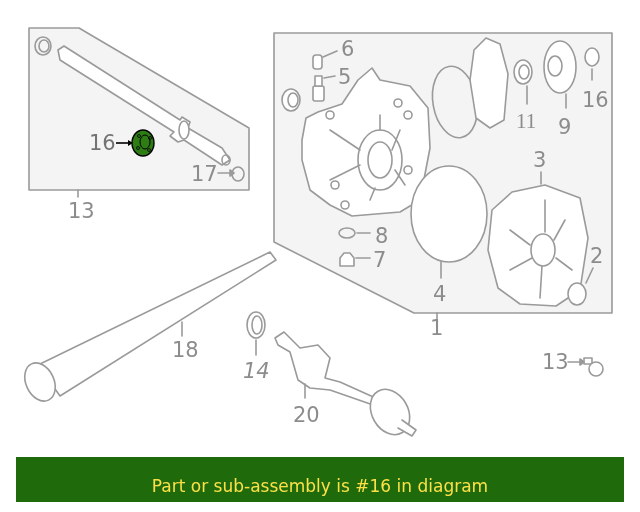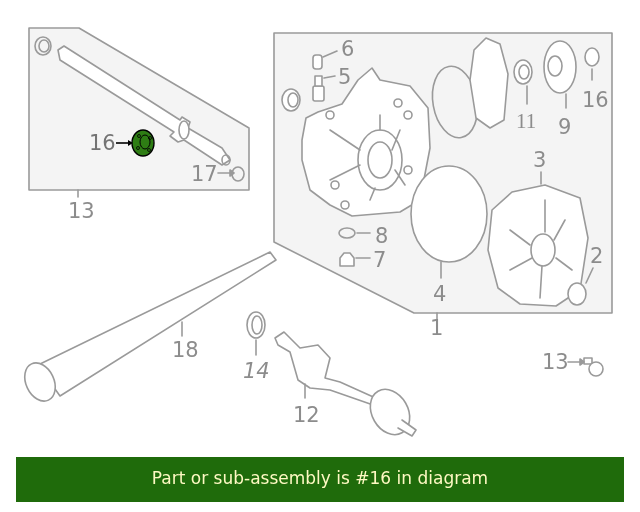--- a/index.html
+++ b/index.html
@@ -3,23 +3,23 @@
 <meta charset="utf-8">
 <style>
   html, body { margin: 0; padding: 0; background: #ffffff; }
   body { width: 640px; height: 512px; position: relative; overflow: hidden;
          font-family: "DejaVu Sans", sans-serif; }
   #diagram { position: absolute; left: 0; top: 0; width: 640px; height: 455px; }
   .callout { position: absolute; font-family: "DejaVu Sans", sans-serif; font-size: 21px;
              color: #8c8c8c; line-height: 1; }
   .callout.active { color: #737373; }
   #banner { position: absolute; left: 16px; top: 457px; width: 608px; height: 45px;
-            background: #1f6b0b; color: #fef9c3; text-align: center;
+            background: #1f6b0b; color: #fde047; text-align: center;
             font-family: "DejaVu Sans", sans-serif; font-size: 17px; line-height: 20px;
-            padding-top: 11px; box-sizing: border-box; }
+            padding-top: 19px; box-sizing: border-box; }
   #banner div { white-space: nowrap; }
 </style>
 </head>
 <body>
 
 <svg id="diagram" viewBox="0 0 640 455" xmlns="http://www.w3.org/2000/svg">
   <g fill="none" stroke="#9a9a9a" stroke-width="1.6" stroke-linejoin="round" stroke-linecap="round">
 
     <g>
       <polygon points="29,28 79,28 249,128 249,190 29,190" fill="#f4f4f4"></polygon>
@@ -134,21 +134,21 @@
 <div class="callout" style="left:590px;top:246px;">2</div>
 <div class="callout" style="left:533px;top:150px;">3</div>
 <div class="callout" style="left:433px;top:284px;">4</div>
 <div class="callout" style="left:338px;top:67px;">5</div>
 <div class="callout" style="left:341px;top:39px;">6</div>
 <div class="callout" style="left:373px;top:250px;">7</div>
 <div class="callout" style="left:375px;top:226px;">8</div>
 <div class="callout" style="left:558px;top:117px;">9</div>
 <div class="callout" style="left:582px;top:90px;">16</div>
 <div class="callout" style="left:516px;top:111px;font-family:Liberation Serif, serif;">11</div>
-<div class="callout" style="left:293px;top:405px;">12</div>
+<div class="callout" style="left:293px;top:405px;">20</div>
 <div class="callout" style="left:542px;top:352px;">13</div>
 <div class="callout" style="left:243px;top:361px;font-style:italic;">14</div>
 <div class="callout" style="left:68px;top:201px;">13</div>
 <div class="callout active" style="left:89px;top:133px;">16</div>
 <div class="callout" style="left:191px;top:164px;">17</div>
 <div class="callout" style="left:172px;top:340px;text-align:center;">18</div>
 
 <div id="banner">
   <div>Part or sub-assembly is #16 in diagram</div>
 </div>

